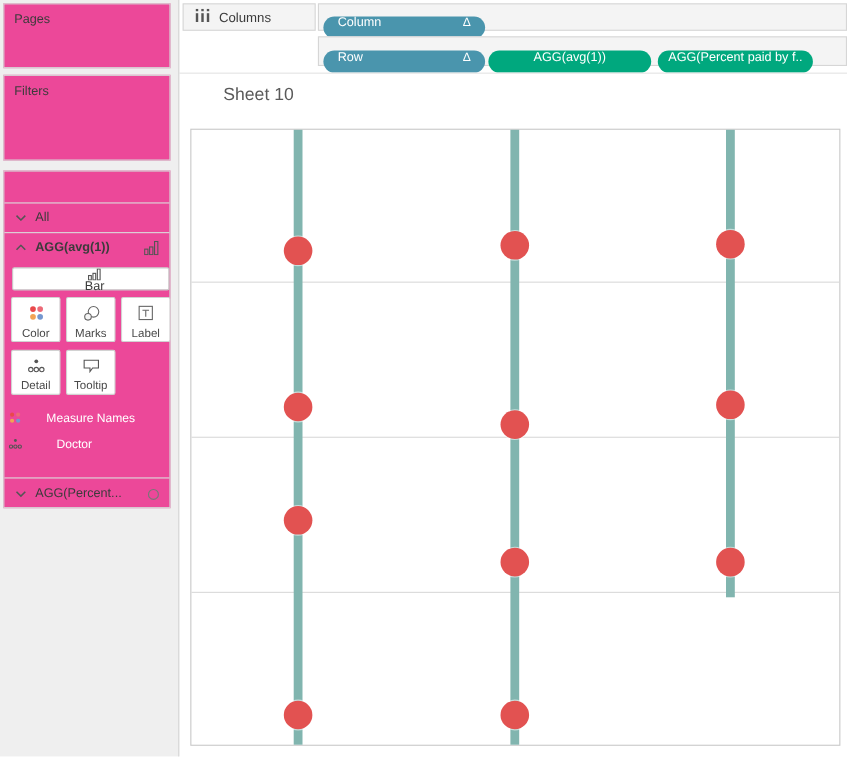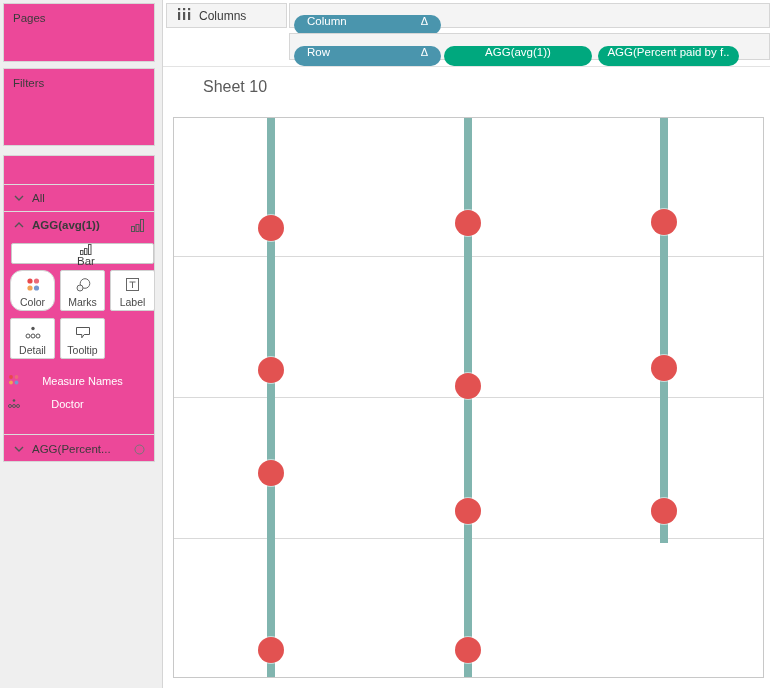--- a/index.html
+++ b/index.html
@@ -23,21 +23,21 @@
   .bold{font-weight:bold;}
   .mark-type{position:absolute;left:7px;top:87px;width:143px;height:21px;background:#fff;
              border:1px solid #c9c9c9;border-radius:2px;display:flex;align-items:center;box-sizing:border-box;flex-direction:column;}
   .mark-type .mt-icon{margin-left:7px;display:inline-flex;}
   .mark-type .mt-label{margin-left:7px;font-size:11.5px;flex:1;}
   .mark-type .mt-arrow{margin-right:7px;font-size:9px;color:#555;}
   .btn{position:absolute;width:45px;height:41px;background:#fff;border:1px solid #d2d2d2;border-radius:2px;
        box-sizing:border-box;display:flex;flex-direction:column;align-items:center;justify-content:space-between;
        padding:6px 0 3px;}
   .btn .btn-label{font-size:10.5px;color:#4a4a4a;}
-  #btn-color{left:6px;top:114px;border-radius:12px;}
+  #btn-color{left:6px;top:114px;}
   #btn-size{left:56px;top:114px;}
   #btn-label{left:106px;top:114px;}
   #btn-detail{left:6px;top:162px;}
   #btn-tooltip{left:56px;top:162px;}
   .enc-icon{position:absolute;left:4px;display:inline-flex;}
   .mpill{position:absolute;left:17px;height:19px;border-radius:10px;color:#fff;font-size:11px;
          display:flex;align-items:center;justify-content:center;box-sizing:border-box;}
   #enc-pill-1{top:215px;width:123px;}
   #enc-pill-2{top:238px;width:93px;}
 

